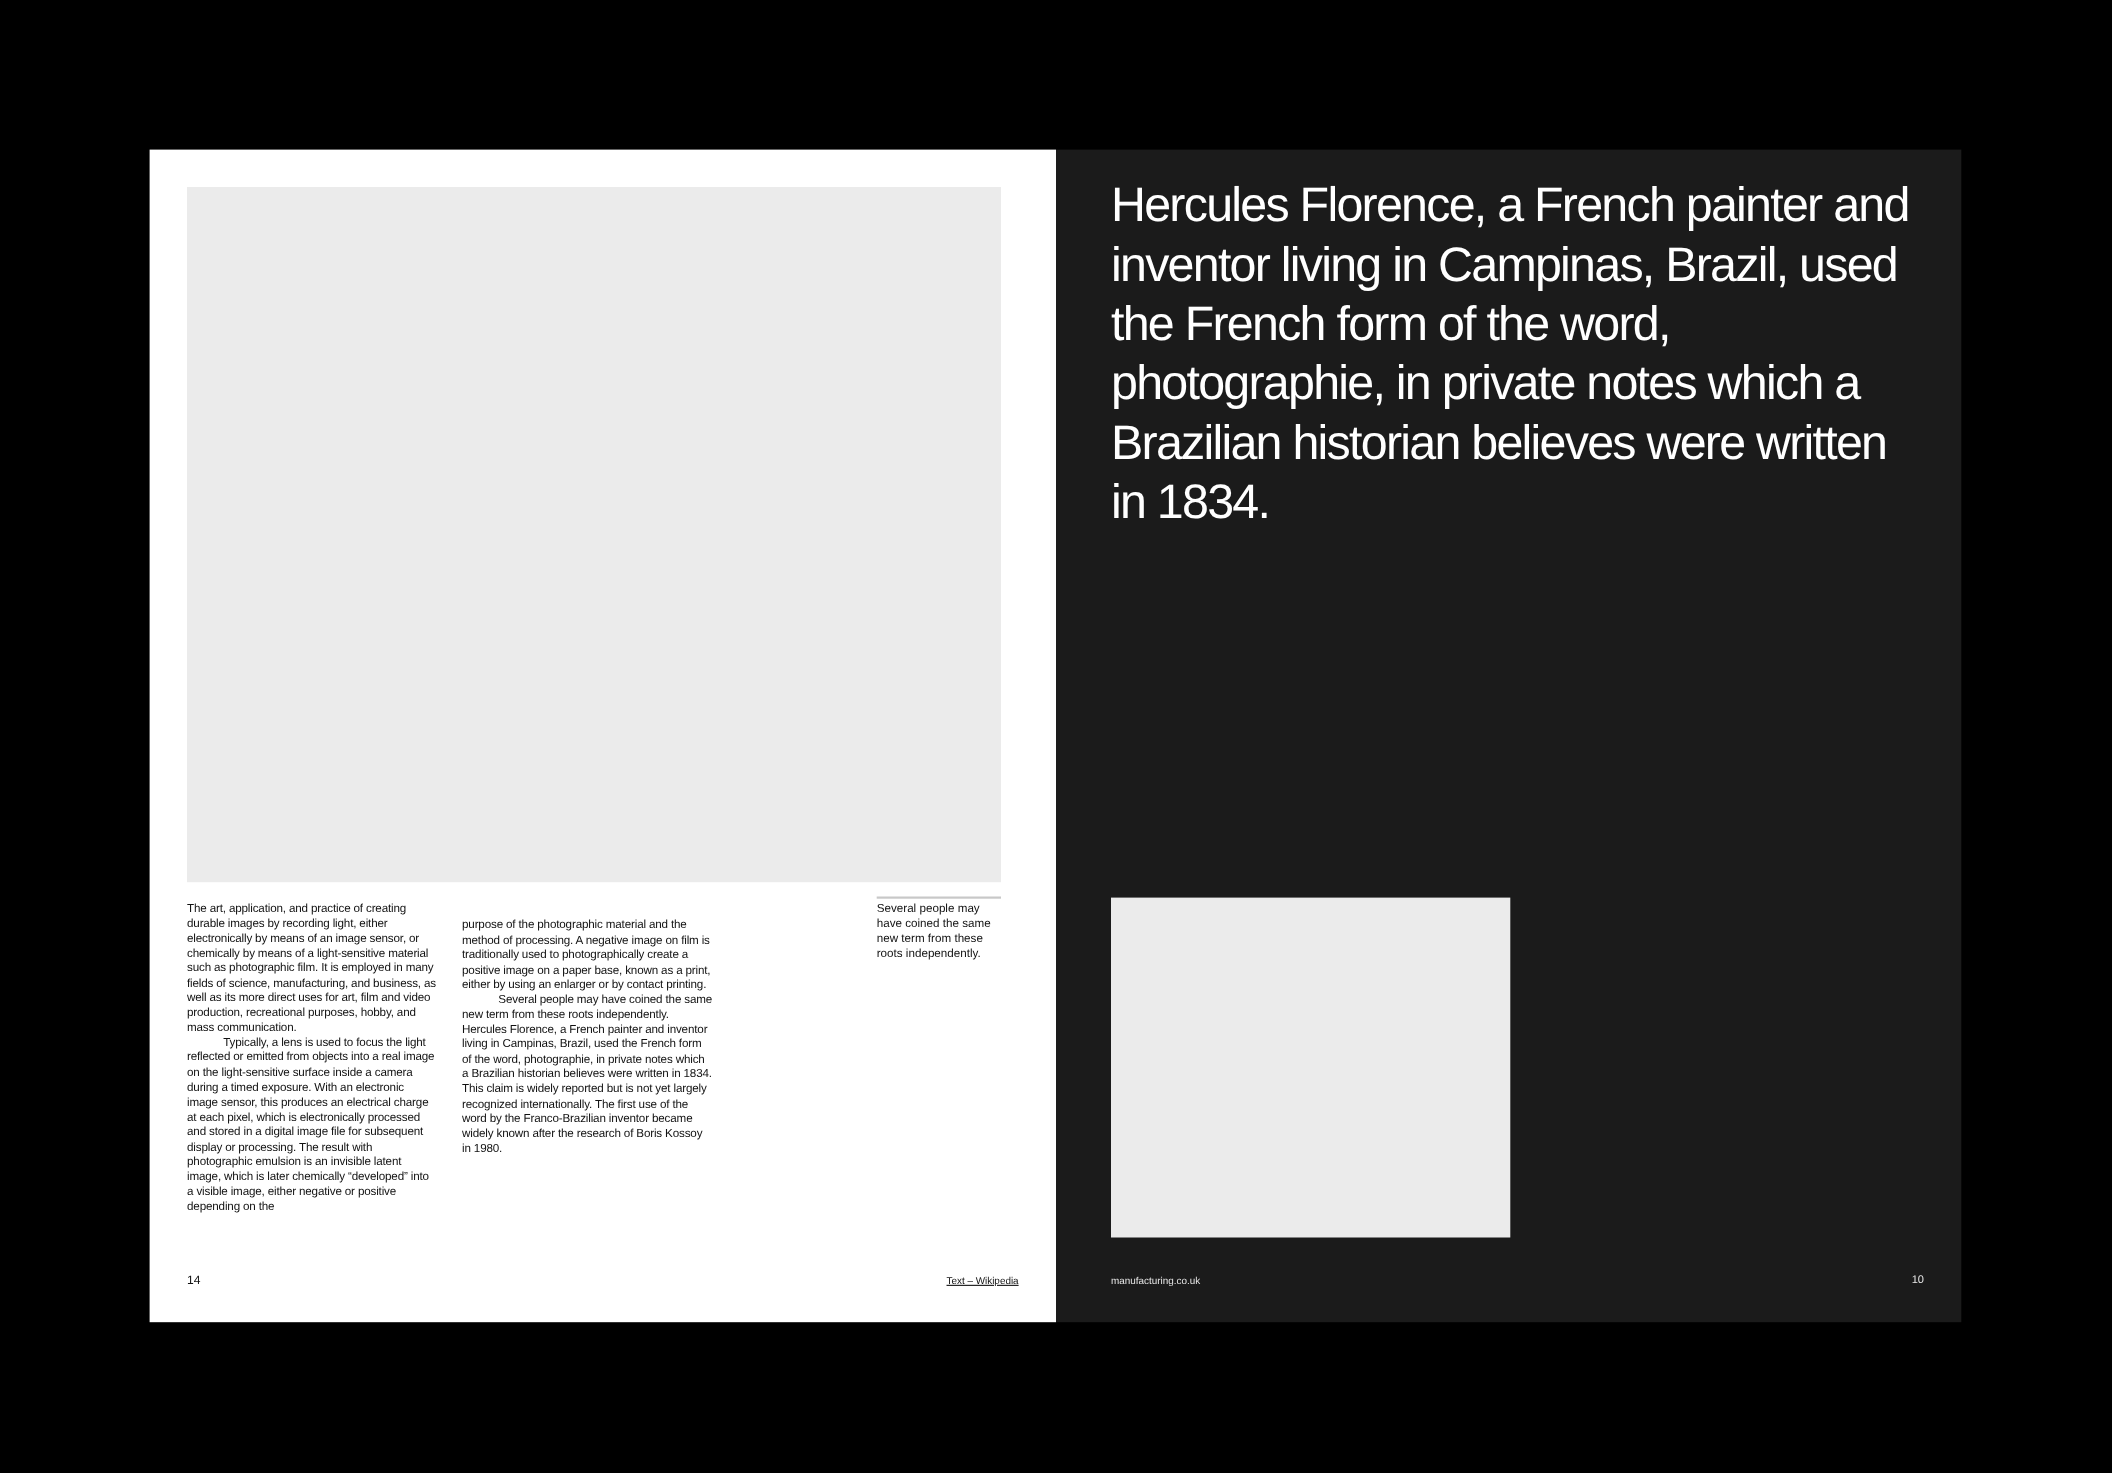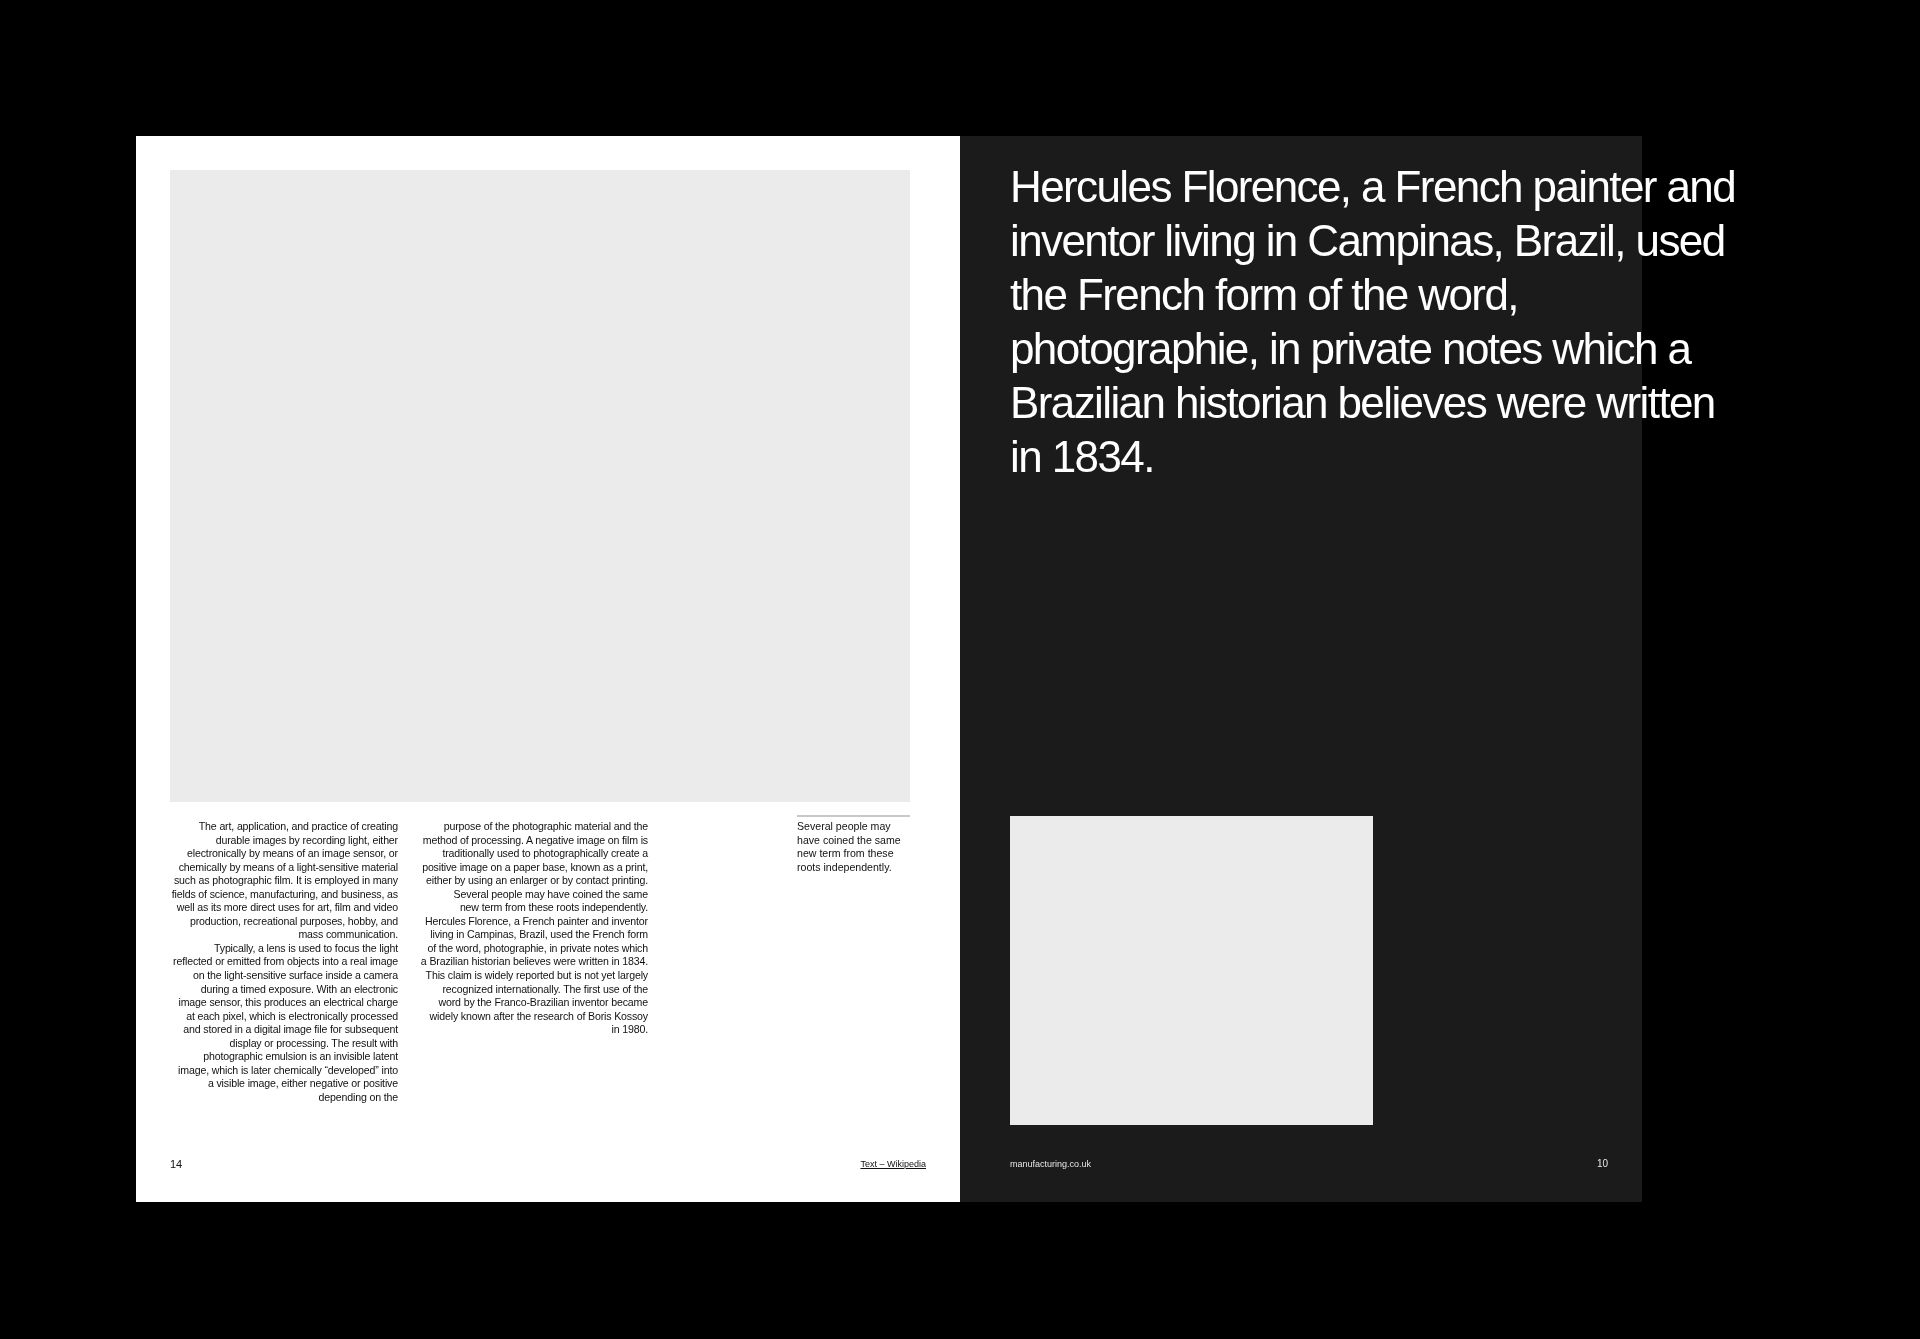--- a/index.html
+++ b/index.html
@@ -15,43 +15,42 @@
     left: 136px; top: 136px;
     width: 1647px; height: 1066px;
   }
   .page-left {
     position: absolute; left: 0; top: 0;
     width: 824px; height: 1066px;
     background: #ffffff;
   }
   .page-right {
     position: absolute; left: 824px; top: 0;
-    width: 682px; height: 1066px;
+    width: 823px; height: 1066px;
     background: #1b1b1b;
   }
   .img-placeholder-large {
     position: absolute;
     left: 34px; top: 34px;
     width: 740px; height: 632px;
     background: #ebebeb;
   }
   .body-col {
     position: absolute;
     top: 684px;
     width: 228px;
     font-size: 10.6px;
     line-height: 13.55px;
     color: #111111;
     letter-spacing: -0.15px;
-    text-align: right;
   }
   .body-col p { margin: 0; }
   .body-col p.indent { text-indent: 33px; }
   .col-1 { left: 34px; }
-  .col-2 { left: 284px; }
+  .col-2 { left: 284px; margin-top: 15px; }
   .sidenote {
     position: absolute;
     left: 661px; top: 679px;
     width: 113px;
     border-top: 2px solid #c8c8c8;
     padding-top: 3px;
     font-size: 10.6px;
     line-height: 13.55px;
     color: #111111;
   }

